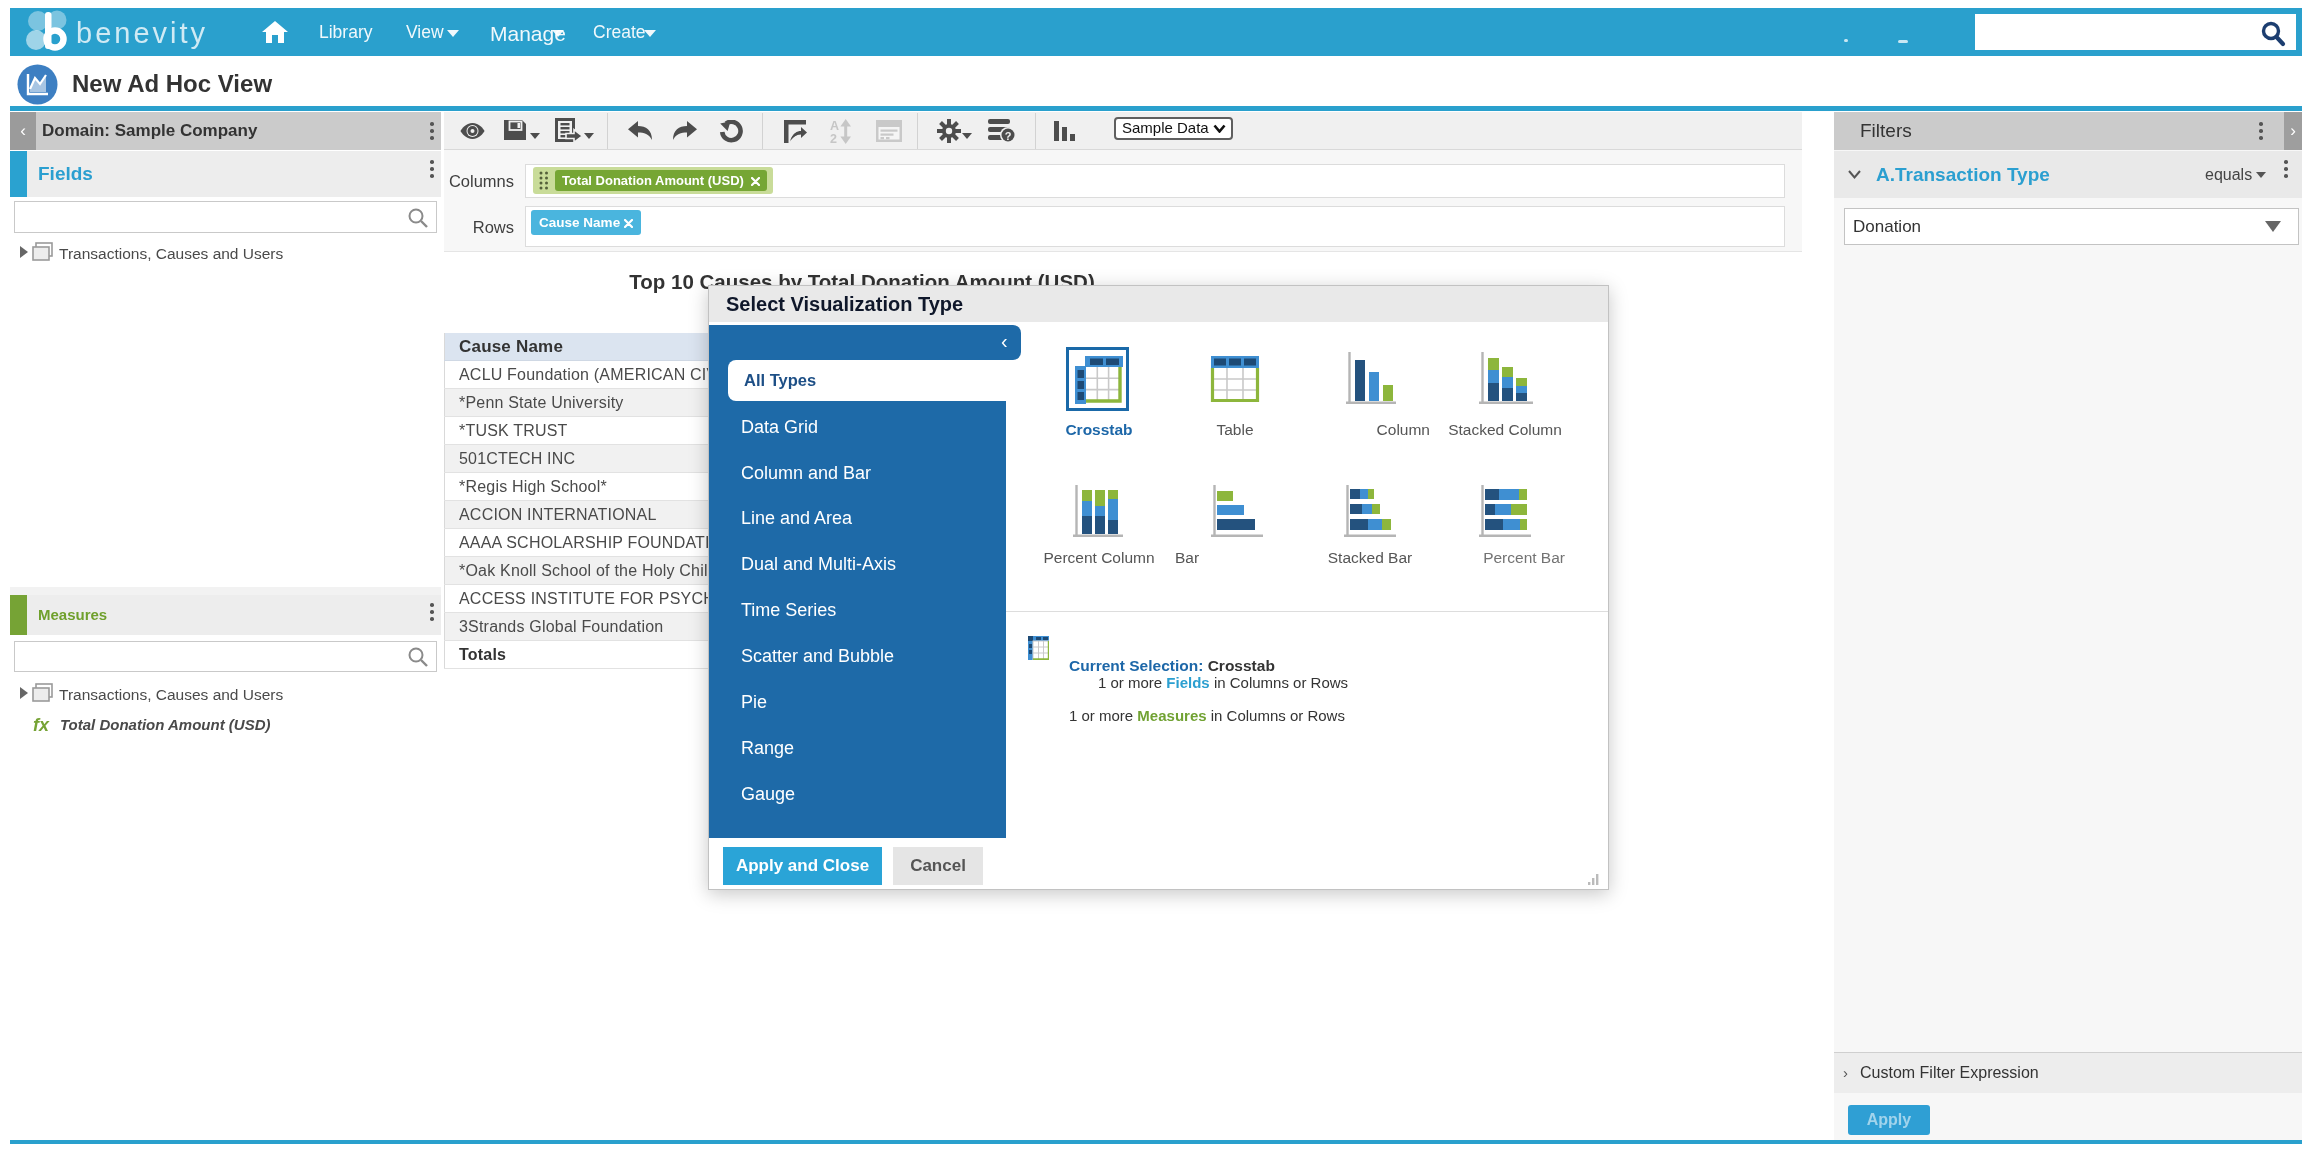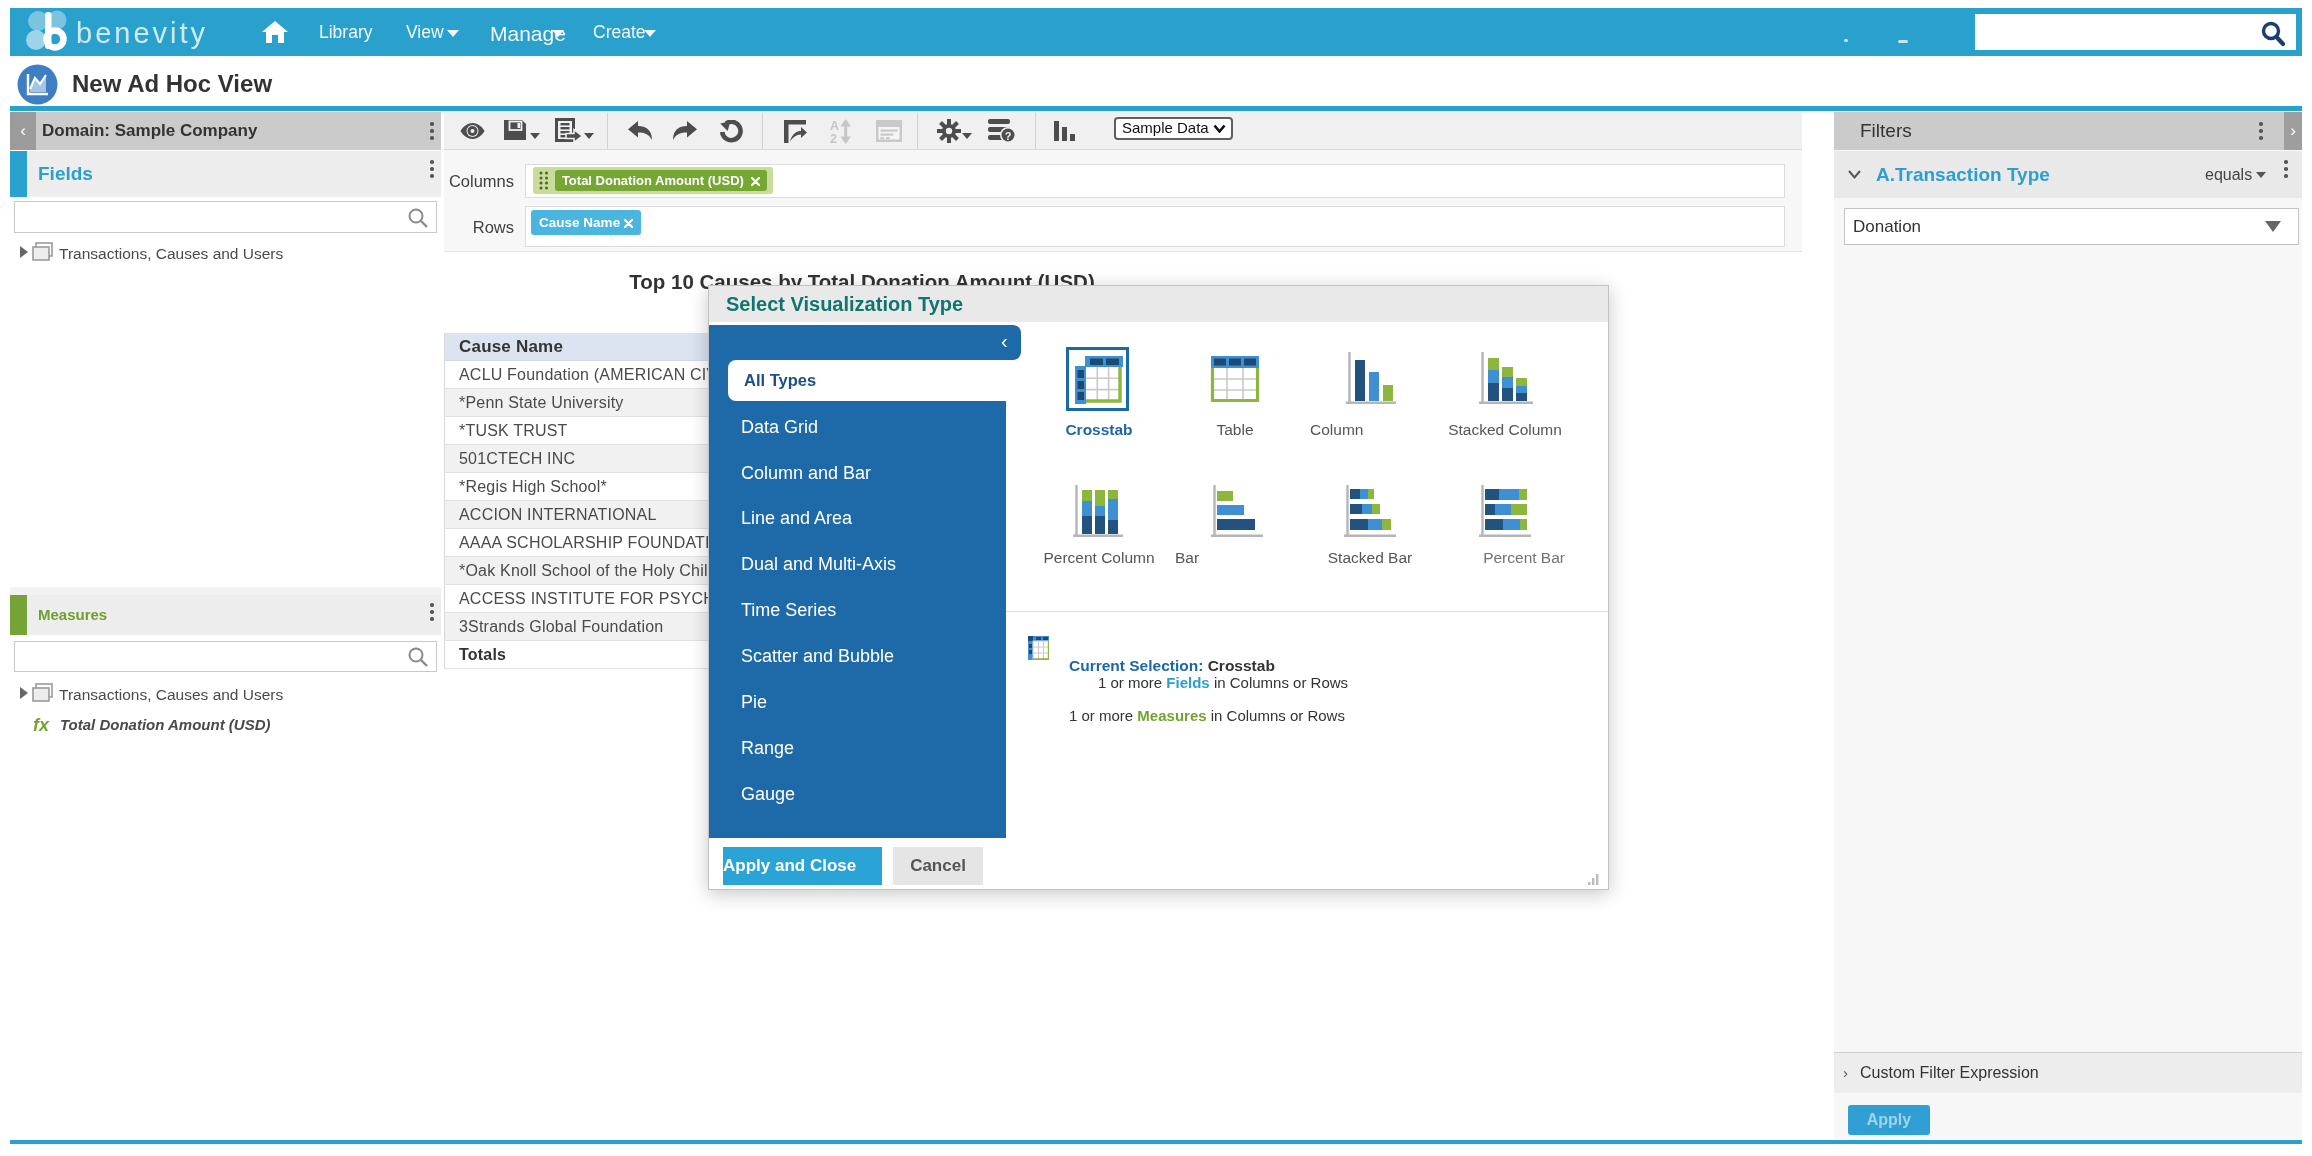--- a/index.html
+++ b/index.html
@@ -322,21 +322,21 @@
 <div class="abs" style="left:1834px;top:1052px;width:468px;height:41px;background:#ededed;border-top:1px solid #cfcfcf;box-sizing:border-box;"></div>
 <div class="abs" style="left:1843px;top:1052px;height:41px;line-height:41px;font-size:15px;color:#555;">›</div>
 <div class="abs" style="left:1860px;top:1052px;height:41px;line-height:41px;font-size:16px;color:#333;">Custom Filter Expression</div>
 <div class="abs" style="left:1848px;top:1105px;width:82px;height:30px;background:#2f9fd4;border-radius:3px;color:rgba(255,255,255,0.55);font-size:16px;font-weight:bold;text-align:center;line-height:30px;">Apply</div>
 
 <div class="abs" style="left:10px;top:1140px;width:2292px;height:4px;background:#2aa0cd;"></div>
 
 <div class="abs" style="left:708px;top:285px;width:901px;height:605px;background:#fff;border:1px solid #c2c2c2;box-sizing:border-box;box-shadow:0 4px 18px rgba(0,0,0,0.22);">
 
   <div class="abs" style="left:0;top:0;width:899px;height:36px;background:#e9e9e9;"></div>
-  <div class="abs" style="left:17px;top:0;height:36px;line-height:36px;font-size:20px;font-weight:bold;color:#0f766e;">Select Visualization Type</div>
+  <div class="abs" style="left:17px;top:0;height:36px;line-height:36px;font-size:20px;font-weight:bold;color:#0f172a;">Select Visualization Type</div>
 
   <div class="abs" style="left:0;top:39px;width:297px;height:513px;background:#1e6aa8;"></div>
   <div class="abs" style="left:0;top:39px;width:312px;height:35px;background:#1e6aa8;border-radius:0 8px 8px 0;"></div>
   <div class="abs" style="left:292px;top:39px;width:20px;height:35px;line-height:33px;color:#fff;font-size:20px;">‹</div>
   <div class="abs" style="left:19px;top:74px;width:300px;height:41px;background:#fff;border-radius:8px 0 0 8px;"></div>
   <div class="abs" style="left:35px;top:74px;height:41px;line-height:41px;font-size:16.5px;font-weight:bold;color:#1d4f86;">All Types</div>
   <div class="abs" style="left:32px;top:131px;font-size:18px;color:#fff;">Data Grid</div>
   <div class="abs" style="left:32px;top:177px;font-size:18px;color:#fff;">Column and Bar</div>
   <div class="abs" style="left:32px;top:222px;font-size:18px;color:#fff;">Line and Area</div>
   <div class="abs" style="left:32px;top:268px;font-size:18px;color:#fff;">Dual and Multi-Axis</div>
@@ -382,21 +382,21 @@
   </svg>
   <div class="abs" style="left:466px;top:135px;width:120px;text-align:center;font-size:15.5px;color:#555;">Table</div>
 
   <svg class="abs" style="left:637px;top:66px;" width="50" height="54" viewBox="0 0 50 54">
     <line x1="3.5" y1="0" x2="3.5" y2="50" stroke="#b5b5b5" stroke-width="2.4"></line>
     <line x1="0" y1="50.8" x2="50" y2="50.8" stroke="#b5b5b5" stroke-width="2.4"></line>
     <rect x="9" y="8" width="10" height="41" fill="#24527e"></rect>
     <rect x="23" y="20" width="10" height="29" fill="#3f8fd2"></rect>
     <rect x="37" y="33" width="10" height="16" fill="#8db63c"></rect>
   </svg>
-  <div class="abs" style="left:601px;top:135px;width:120px;text-align:left;font-size:15.5px;color:#555;">Column</div>
+  <div class="abs" style="left:601px;top:135px;width:120px;text-align:right;font-size:15.5px;color:#555;">Column</div>
 
   <svg class="abs" style="left:770px;top:66px;" width="54" height="54" viewBox="0 0 54 54">
     <line x1="3.5" y1="0" x2="3.5" y2="50" stroke="#b5b5b5" stroke-width="2.4"></line>
     <line x1="0" y1="50.8" x2="54" y2="50.8" stroke="#b5b5b5" stroke-width="2.4"></line>
     <g>
       <rect x="9" y="6" width="11" height="12" fill="#8db63c"></rect>
       <rect x="9" y="18" width="11" height="13" fill="#3f8fd2"></rect>
       <rect x="9" y="31" width="11" height="18" fill="#24527e"></rect>
     </g>
     <g>
@@ -500,21 +500,21 @@
         <line x1="5" y1="17" x2="21" y2="17"></line>
         <line x1="10.5" y1="5" x2="10.5" y2="24"></line>
         <line x1="15.5" y1="5" x2="15.5" y2="24"></line>
       </g>
     <path d="M21 5 L21 23.5 L5 23.5" fill="none" stroke="#8db63c" stroke-width="2.4"></path>
   </svg>
   <div class="abs" style="left:360px;top:354px;font-size:15.5px;color:#333;margin-top:17px;"><span style="font-weight:bold;color:#1d67a8;">Current Selection:</span> <span style="font-weight:bold;">Crosstab</span></div>
   <div class="abs" style="left:360px;top:388px;font-size:15px;color:#333;margin-left:29px;">1 or more <span style="font-weight:bold;color:#2b9fd0;">Fields</span> in Columns or Rows</div>
   <div class="abs" style="left:360px;top:421px;font-size:15px;color:#333;">1 or more <span style="font-weight:bold;color:#71a233;">Measures</span> in Columns or Rows</div>
 
-  <div class="abs" style="left:14px;top:561px;width:159px;height:38px;background:#2aa4d7;color:#fff;font-size:17px;font-weight:bold;text-align:left;line-height:38px;">Apply and Close</div>
+  <div class="abs" style="left:14px;top:561px;width:159px;height:38px;background:#2aa4d7;color:#fff;font-size:17px;font-weight:bold;text-align:center;line-height:38px;">Apply and Close</div>
   <div class="abs" style="left:184px;top:561px;width:90px;height:38px;background:#e5e5e5;color:#555;font-size:17px;font-weight:bold;text-align:center;line-height:38px;">Cancel</div>
   <svg class="abs" style="left:876px;top:588px;" width="14" height="11" viewBox="0 0 14 11">
     <g fill="#bbb">
       <rect x="11" y="0" width="2.4" height="11"></rect>
       <rect x="7" y="4" width="2.4" height="7"></rect>
       <rect x="3" y="8" width="2.4" height="3"></rect>
     </g>
   </svg>
 </div>
 

